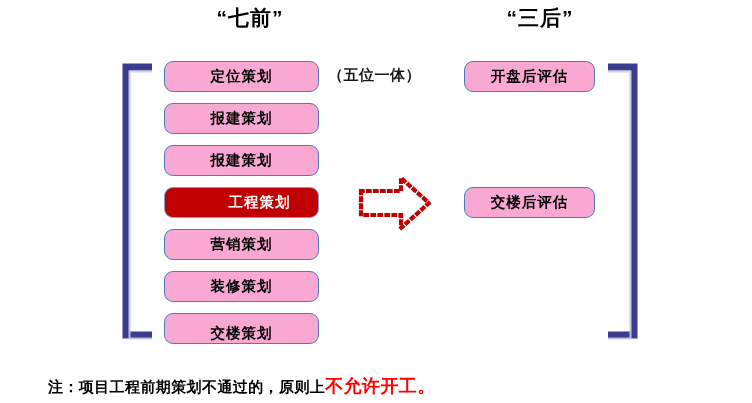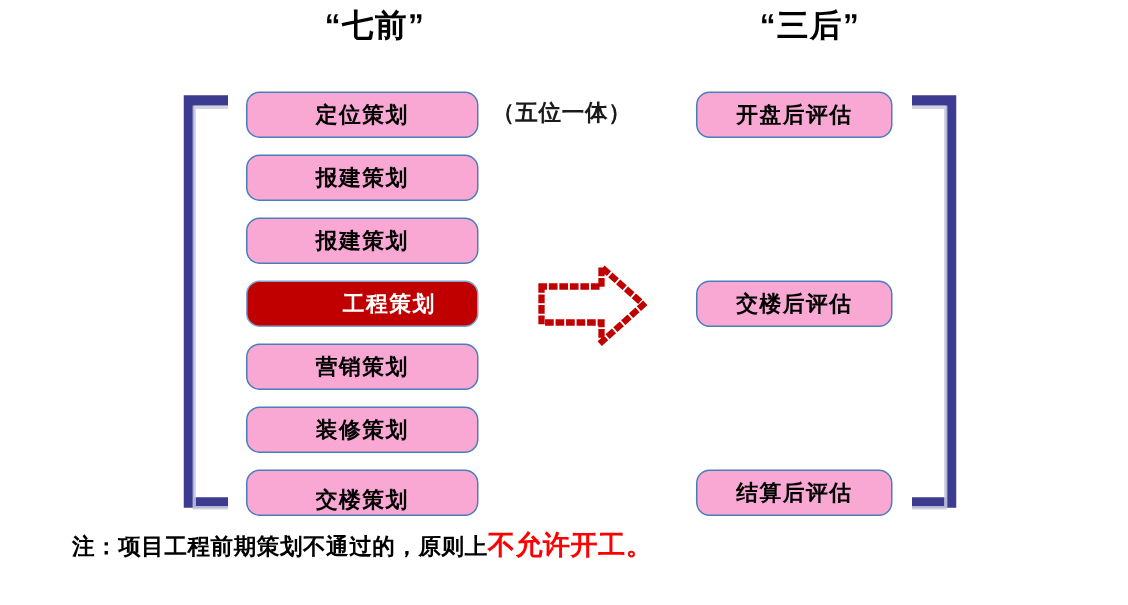--- a/index.html
+++ b/index.html
@@ -88,21 +88,21 @@
     top: 172px;
     width: 78px;
     height: 62px;
   }
   #flow-arrow svg { display: block; }
 
   
   #footnote {
     position: absolute;
     left: 48px;
-    top: 352px;
+    top: 375px;
     font-size: 15px;
     font-weight: bold;
     color: #000000;
     letter-spacing: 0.4px;
     white-space: nowrap;
     line-height: 22px;
   }
   #footnote .emph {
     color: #FF0000;
     font-size: 18px;
@@ -160,21 +160,18 @@
       <path d="M4 19 L44 19 L44 6 L72 31 L44 56 L44 43 L4 43 Z" fill="none" stroke="#C00000" stroke-width="4.2" stroke-linecap="square" stroke-linejoin="miter" stroke-dasharray="1.6 5.4"></path>
     </svg>
   </div>
 
   <div class="node-box right-box" style="top:61px;justify-content:center;">
     <span>开盘后评估</span>
   </div>
   <div class="node-box right-box" style="top:187px;text-align:center;">
     <span>交楼后评估</span>
   </div>
-  <div class="node-box right-box" style="top:313px;">
-    <span>结算后评估</span>
-  </div>
 
   <div id="footnote">
     <span>注：项目工程前期策划不通过的，原则上</span><span class="emph">不允许开工。</span>
   </div>
 
 </div>
 
 </body></html>

